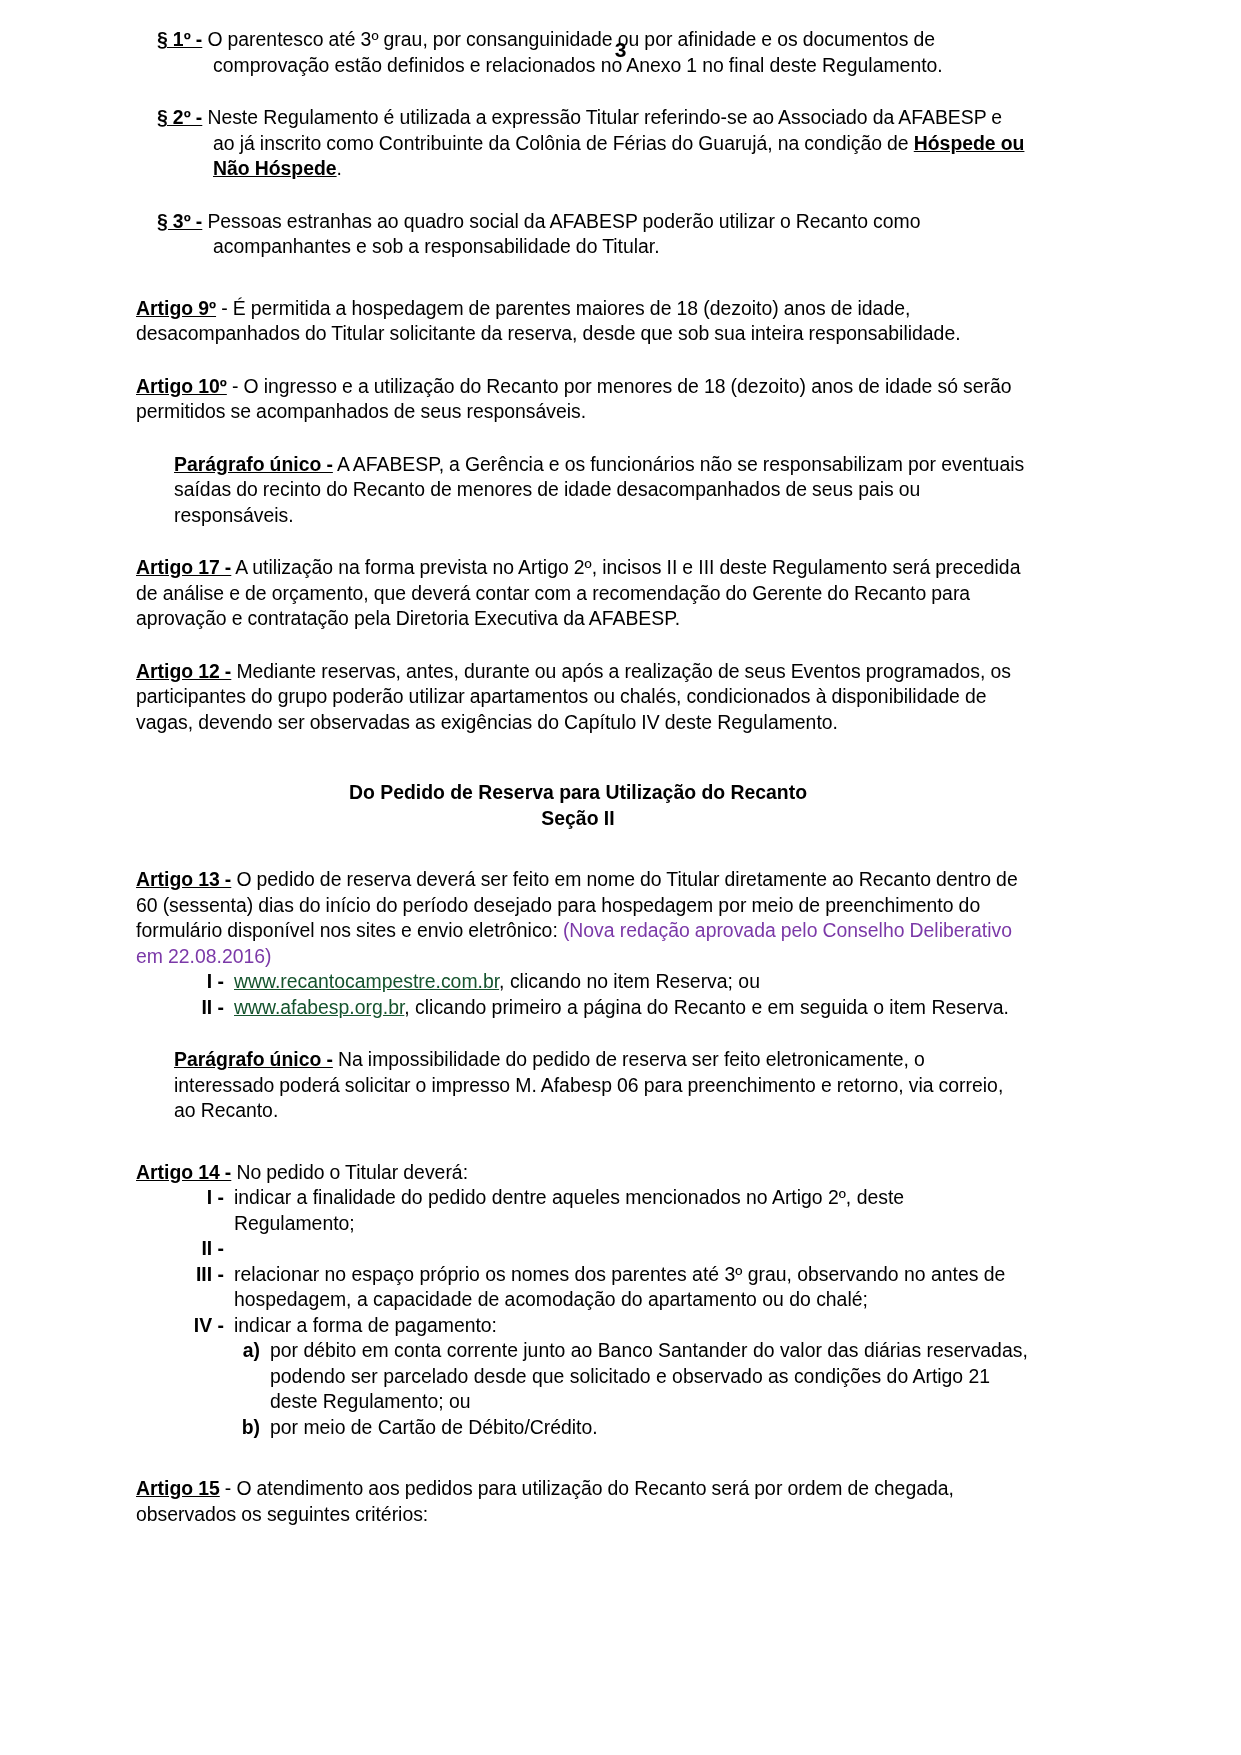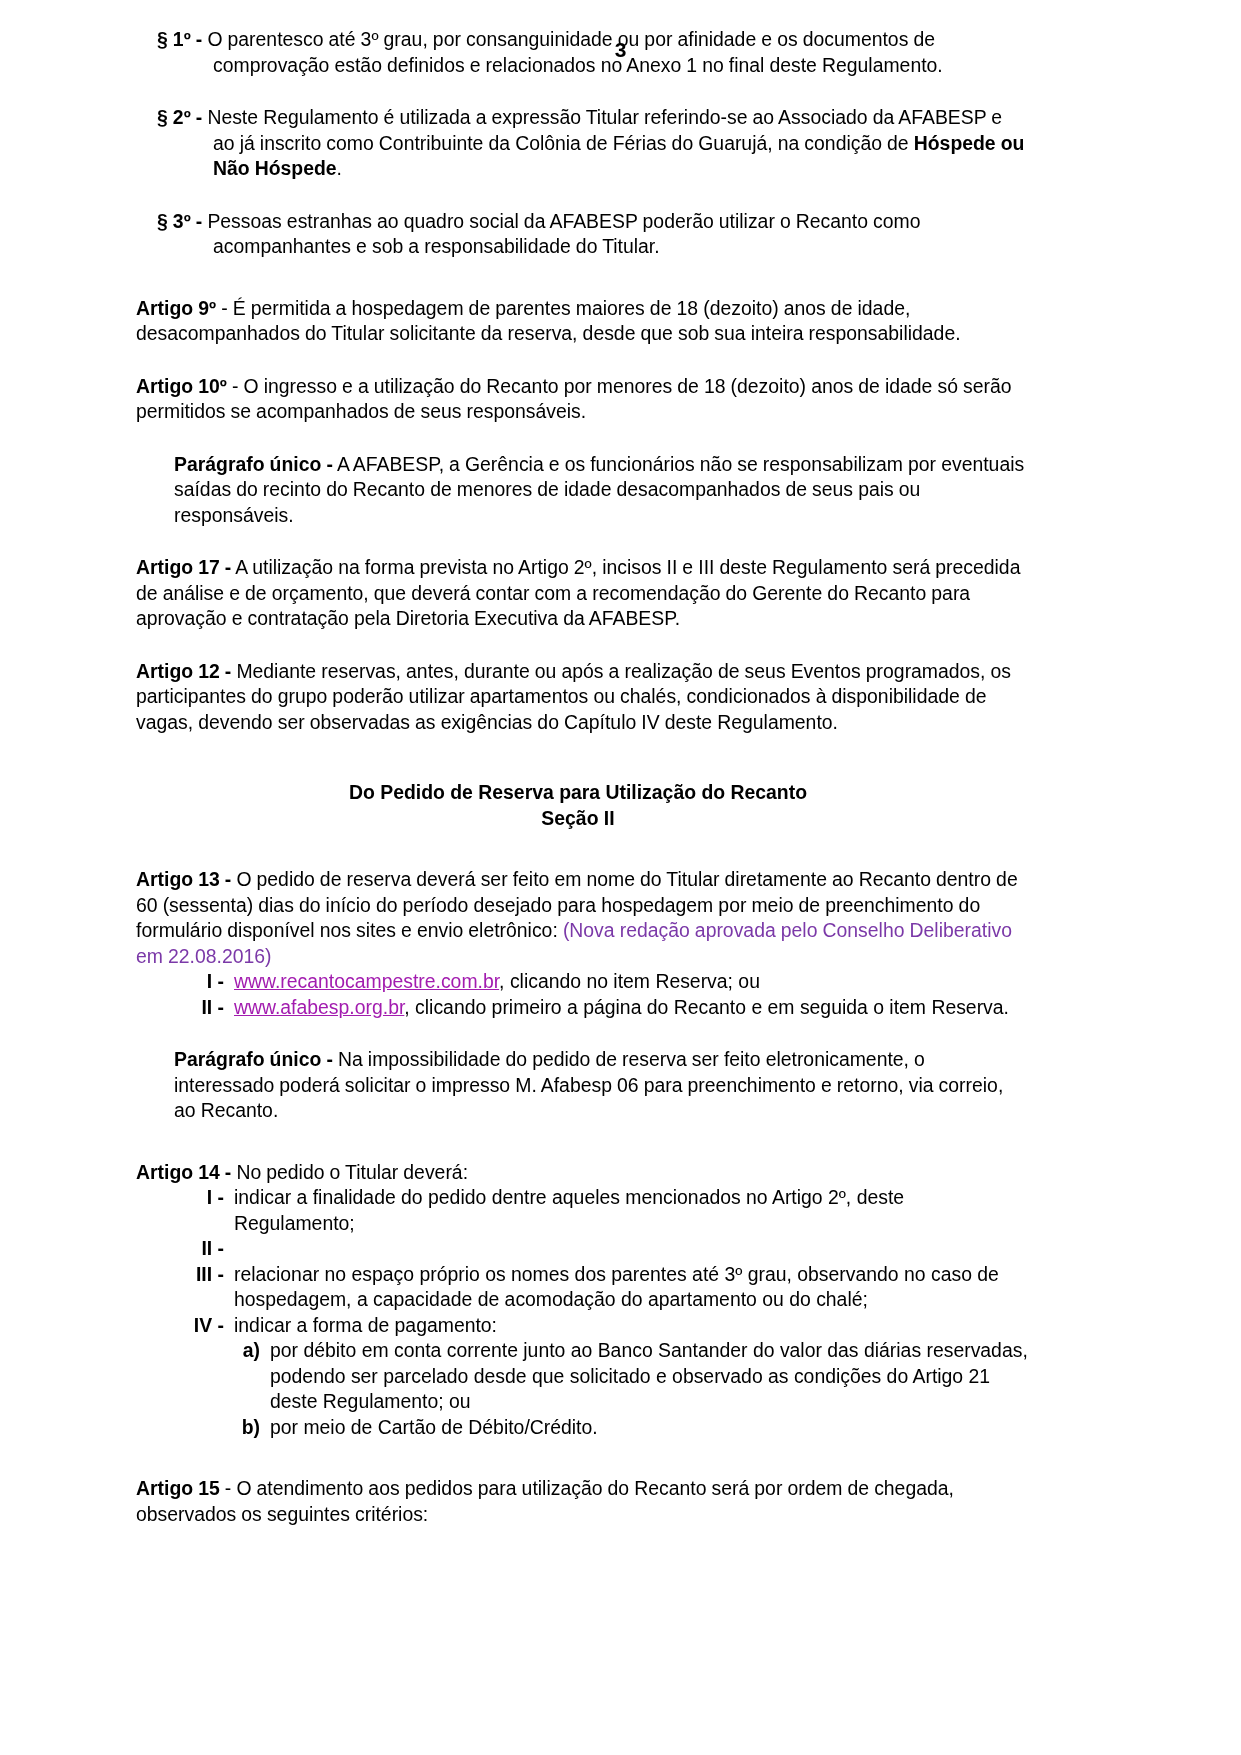--- a/index.html
+++ b/index.html
@@ -48,35 +48,35 @@
   }
   .para-sec .lead {
     margin-left: -56px;
   }
   .para-art {
     margin-left: 8px;
   }
   .para-pu {
     margin-left: 46px;
   }
-  b, .b { font-weight: bold; }
+  b, .b { font-weight: bold; text-decoration: underline; }
   .spacer-md { height: 27px; }
   .spacer-lg { height: 36px; }
   .spacer-xl { height: 44px; }
   .center {
     text-align: center;
     font-weight: bold;
     font-size: 19.4px;
     line-height: 26px;
   }
   .note-purple {
     color: #7B39A8;
   }
   .link {
-    color: #a21caf;
+    color: #14532d;
     text-decoration: underline;
   }
   .list {
     margin: 0;
     padding: 0;
   }
   .li {
     font-size: 19.4px;
     line-height: 25.5px;
     display: flex;
@@ -192,21 +192,21 @@
     <div class="list list-roman14">
       <div class="li">
         <span class="li-marker">I -</span>
         <span class="li-text">indicar a finalidade do pedido dentre aqueles mencionados no Artigo 2º, deste Regulamento;</span>
       </div>
       <div class="li">
         <span class="li-marker">II -</span>
       </div>
       <div class="li">
         <span class="li-marker">III -</span>
-        <span class="li-text"> relacionar no espaço próprio os nomes dos parentes até 3º grau, observando no caso de hospedagem, a capacidade de acomodação do apartamento ou do chalé;</span>
+        <span class="li-text"> relacionar no espaço próprio os nomes dos parentes até 3º grau, observando no antes de hospedagem, a capacidade de acomodação do apartamento ou do chalé;</span>
       </div>
       <div class="li">
         <span class="li-marker">IV -</span>
         <span class="li-text">indicar a forma de pagamento:</span>
       </div>
 
       <div class="list sub-ab">
         <div class="li">
           <span class="li-marker">a)</span>
           <span class="li-text">por débito em conta corrente junto ao Banco Santander do valor das diárias reservadas, podendo ser parcelado desde que solicitado e observado as condições do Artigo 21 deste Regulamento; ou</span>

